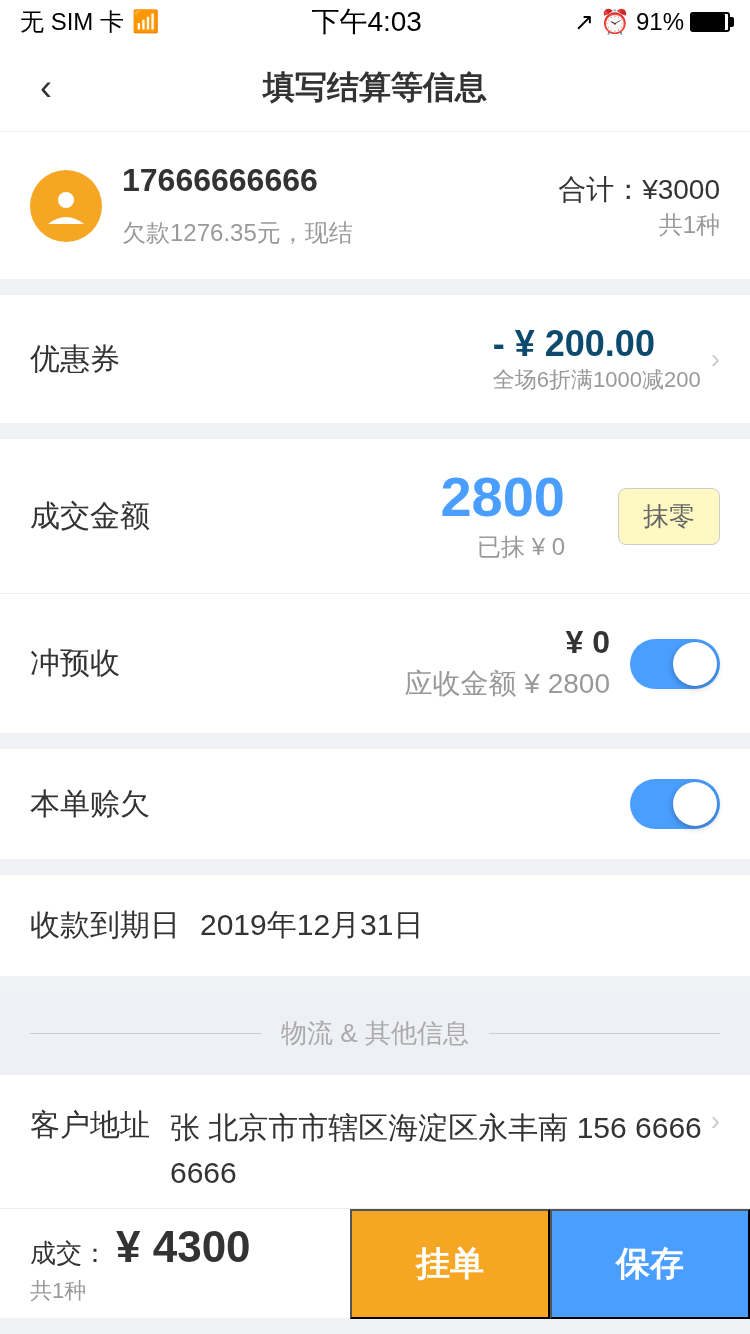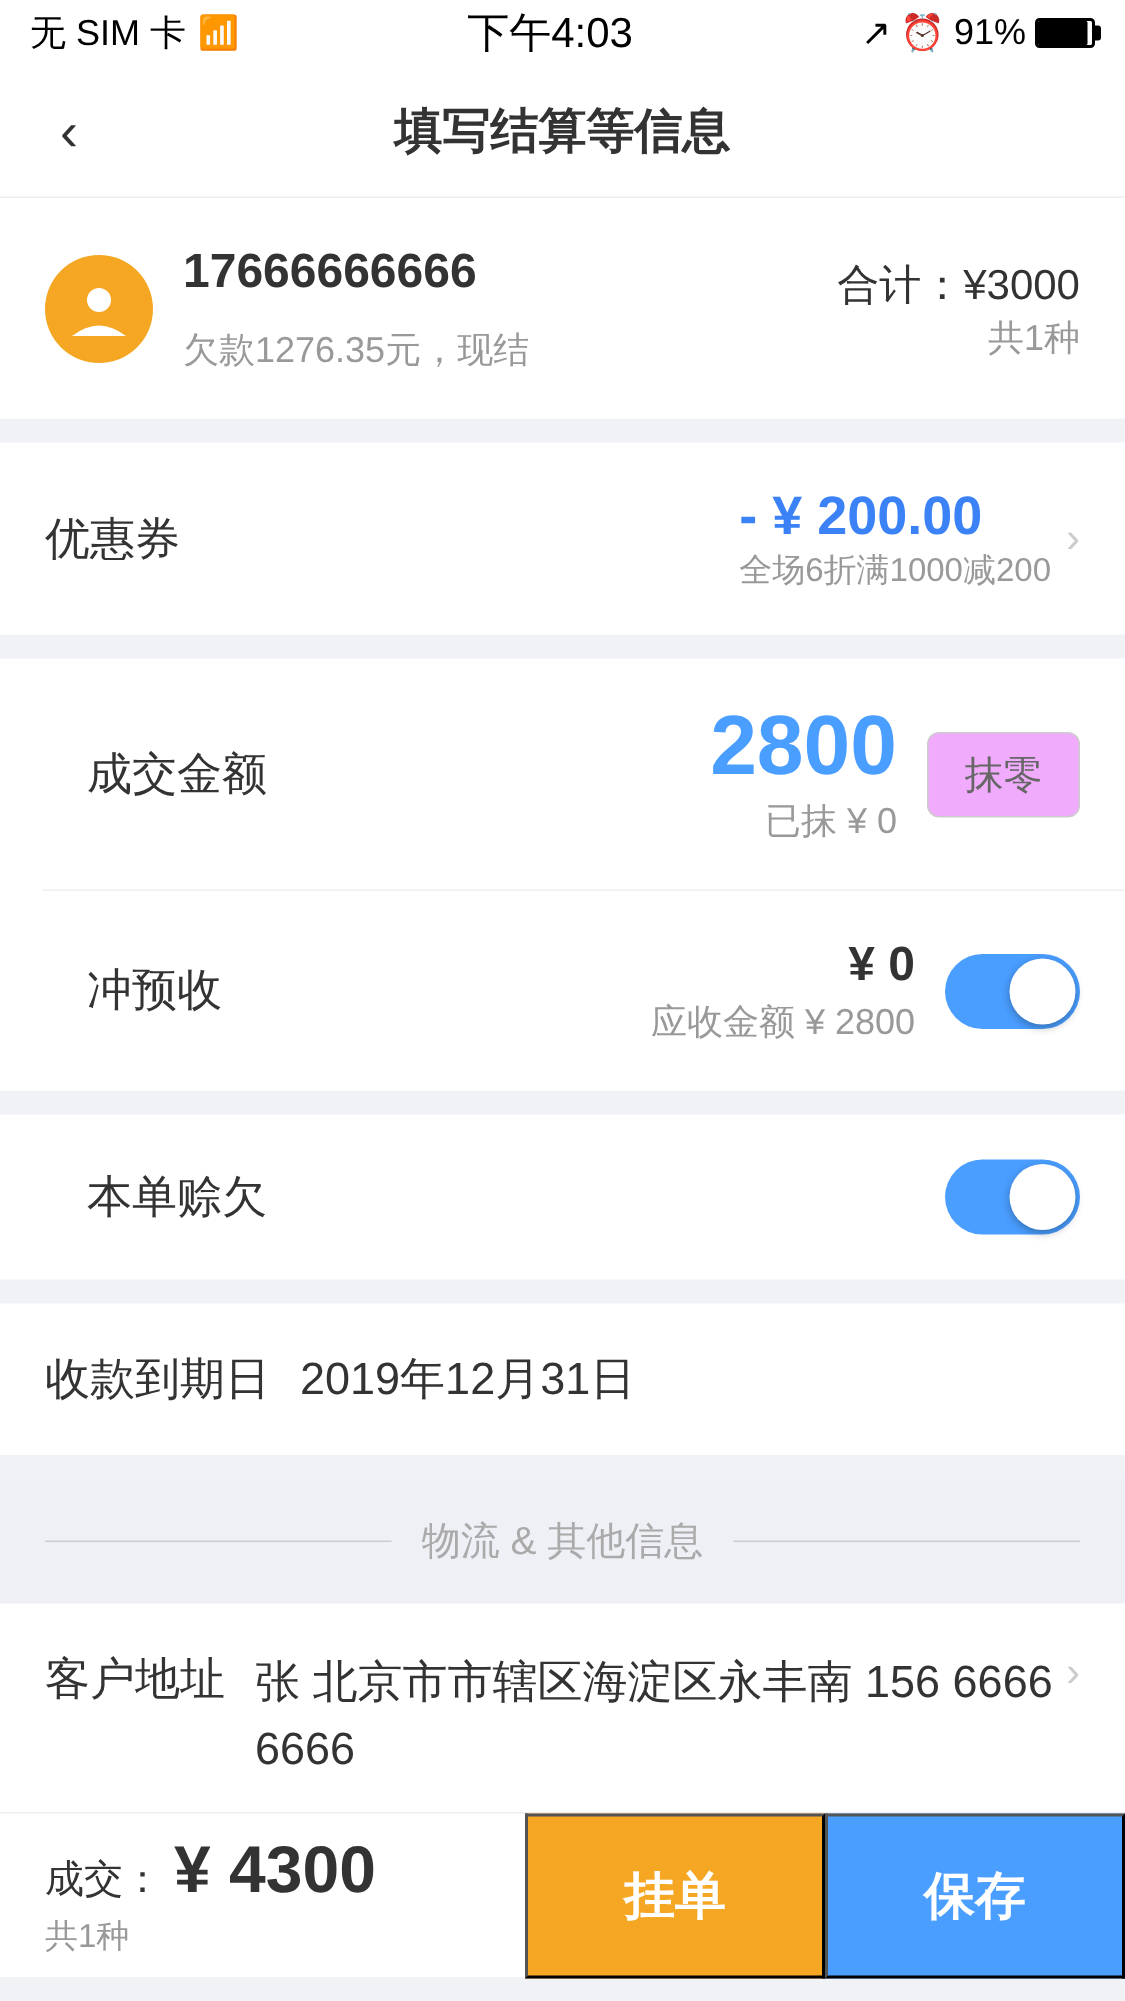--- a/index.html
+++ b/index.html
@@ -96,72 +96,72 @@
     .coupon-row {
       background: #fff;
       padding: 28px 30px;
       display: flex;
       align-items: center;
       justify-content: space-between;
       margin-bottom: 16px;
     }
     .coupon-label { font-size: 30px; color: #333; }
     .coupon-right { display: flex; align-items: center; gap: 10px; }
-    .coupon-amount { font-size: 36px; color: #3b82f6; font-weight: 600; }
+    .coupon-amount { font-size: 36px; color: #0c4a6e; font-weight: 600; }
     .coupon-desc { font-size: 22px; color: #999; text-align: right; }
     .chevron-icon { color: #ccc; font-size: 28px; }
 
     
     .section {
       background: #fff;
       margin-bottom: 16px;
-      padding-left: 28px;
     }
     .section-row {
       display: flex;
       align-items: center;
       justify-content: space-between;
       padding: 30px;
       border-bottom: 1px solid #f0f0f0;
     }
     .section-row:last-child { border-bottom: none; }
     .row-label { font-size: 30px; color: #333; }
     .row-right { display: flex; align-items: center; gap: 20px; text-align: right; }
 
     .deal-amount { font-size: 56px; font-weight: 700; color: #4a9eff; line-height: 1; }
     .deal-sub { font-size: 24px; color: #999; margin-top: 6px; }
     .round-btn {
       border: 1px solid #ccc;
       border-radius: 8px;
       padding: 10px 24px;
       font-size: 26px;
       color: #666;
-      background: #f0abfc;
+      background: #fef9c3;
       cursor: pointer;
       white-space: nowrap;
+      margin-left: 33px;
     }
 
     
     .toggle {
       width: 90px; height: 50px; border-radius: 25px;
       background: #4a9eff;
       position: relative;
       cursor: pointer;
       flex-shrink: 0;
     }
     .toggle-knob {
       width: 44px; height: 44px; border-radius: 50%;
       background: #fff;
       position: absolute;
       top: 3px; right: 3px;
       box-shadow: 0 2px 6px rgba(0,0,0,0.3);
     }
 
     .prepay-amount { font-size: 32px; color: #333; font-weight: 600; }
-    .prepay-sub { font-size: 24px; color: #999; margin-top: 4px; }
+    .prepay-sub { font-size: 28px; color: #999; margin-top: 4px; }
 
     
     .debt-row {
       display: flex;
       align-items: center;
       justify-content: space-between;
       padding: 30px;
     }
 
     

